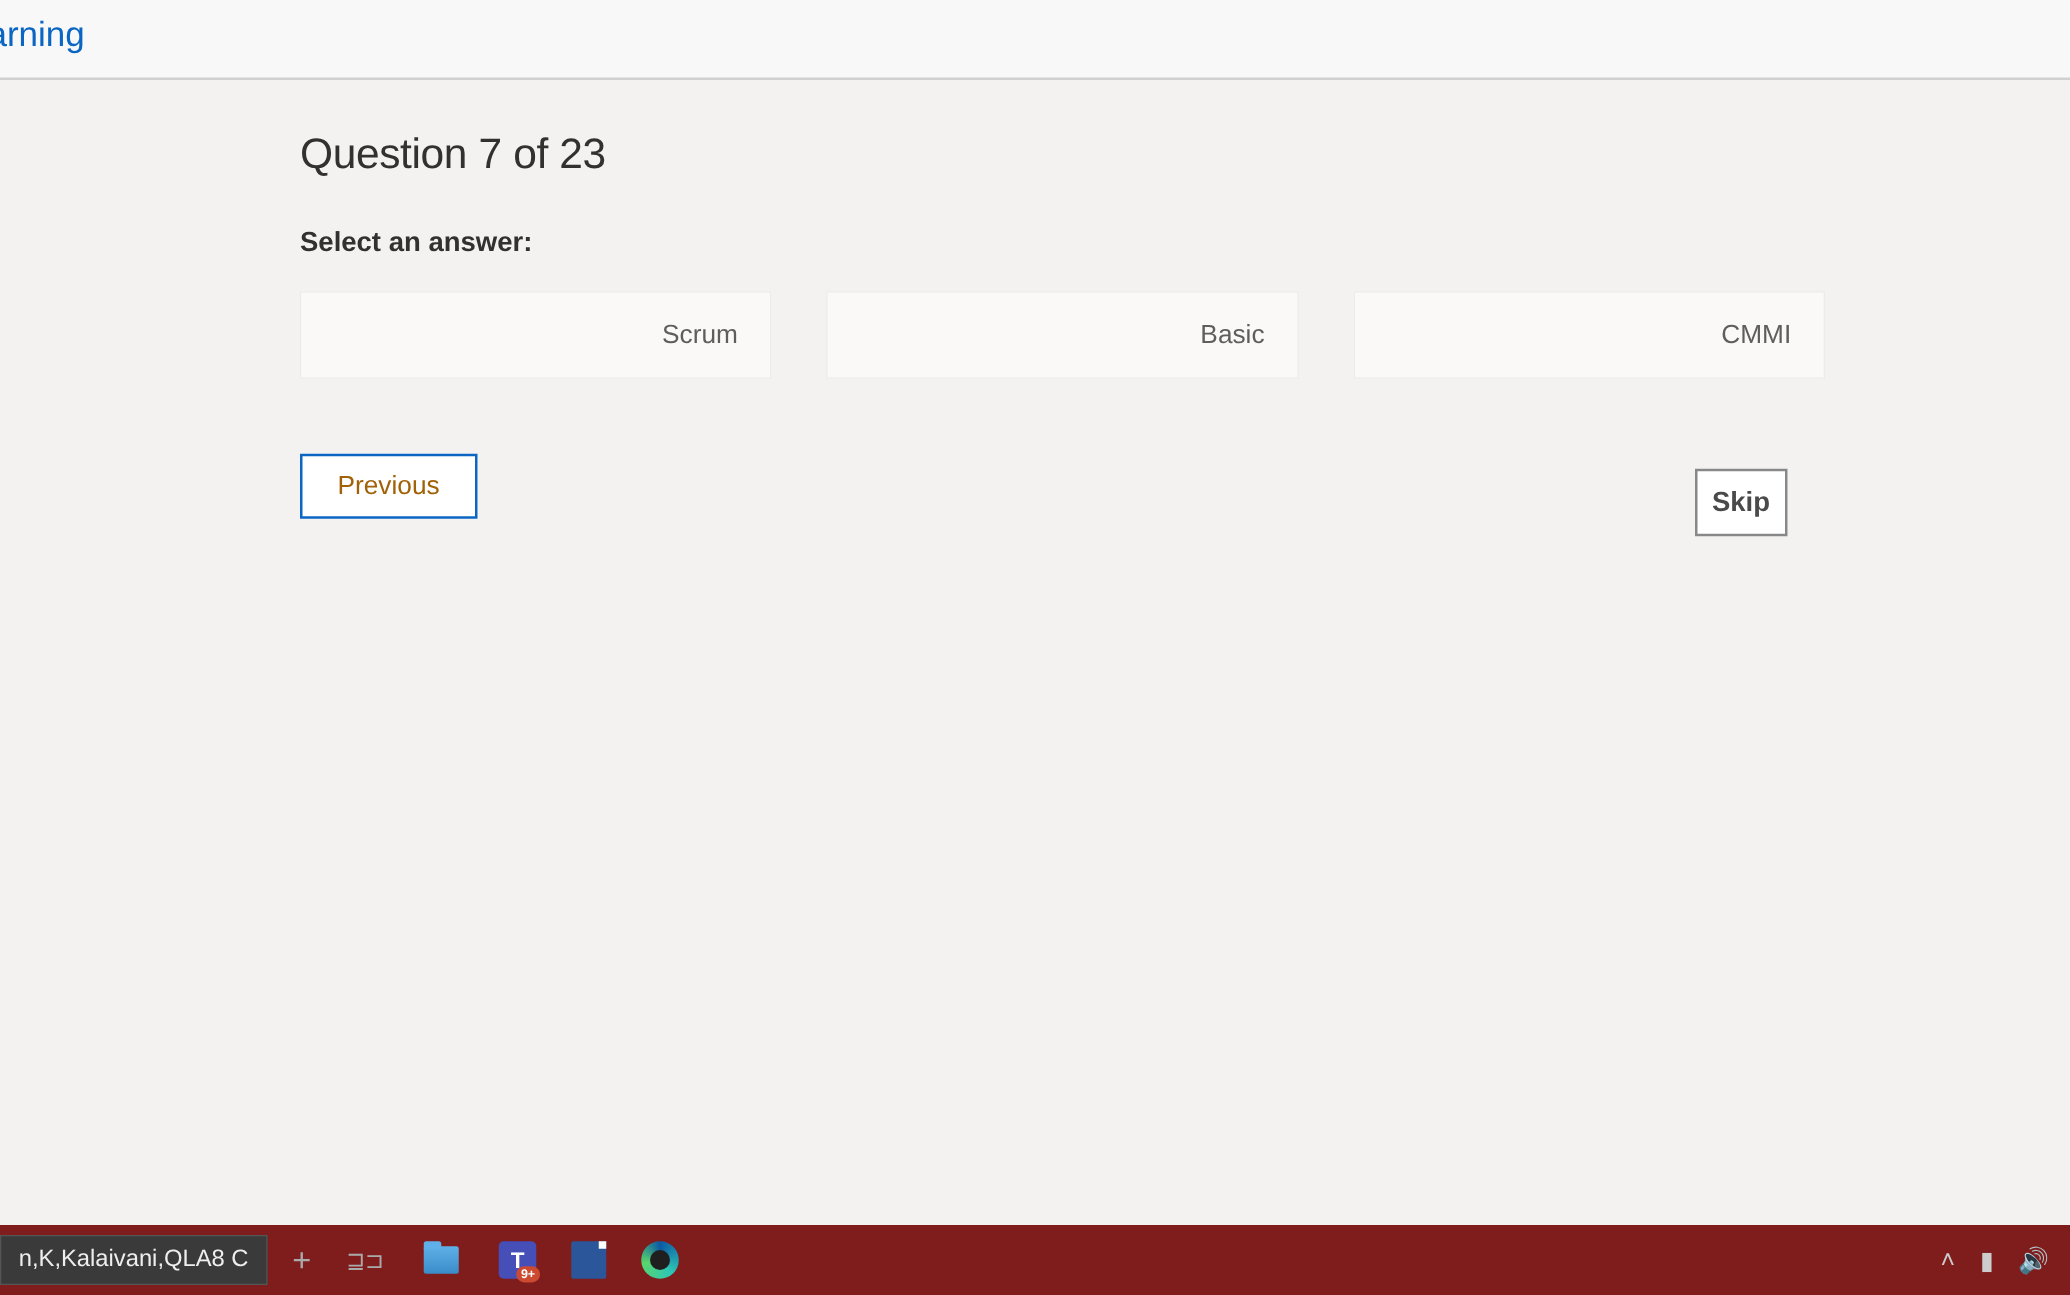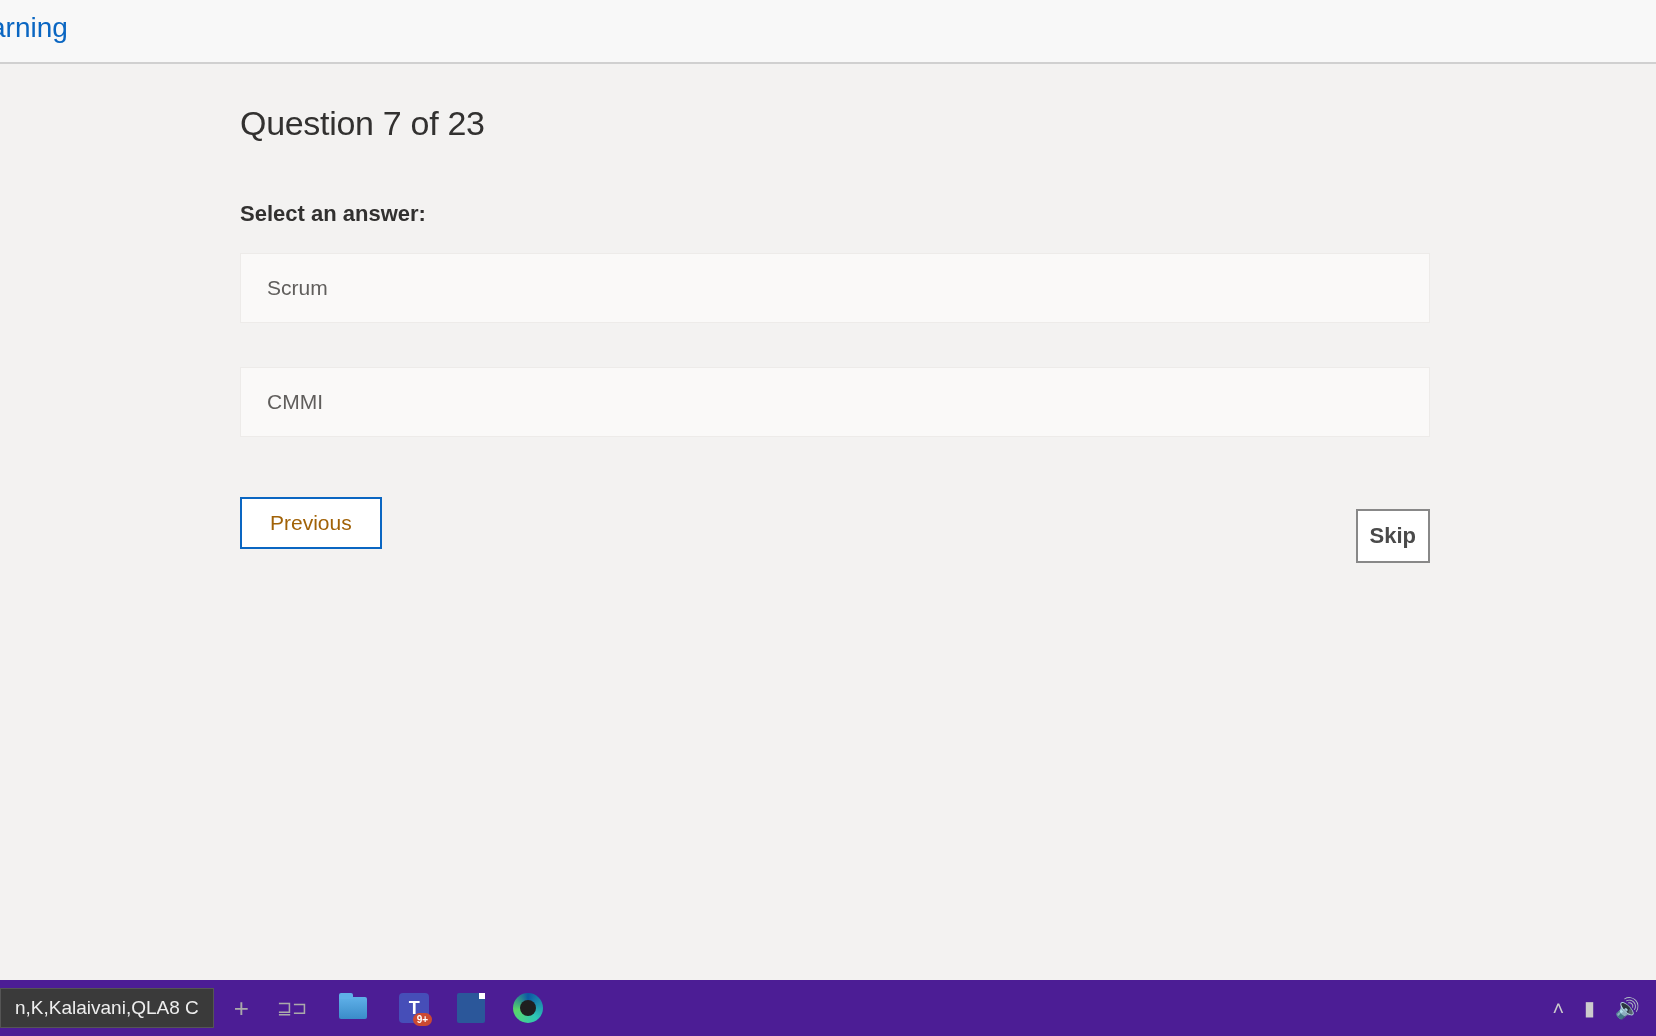--- a/index.html
+++ b/index.html
@@ -23,39 +23,39 @@
       margin-left: -10px;
     }
     .content-wrap {
       padding: 40px 0 0 240px;
       max-width: 1460px;
     }
     .question-title {
       font-size: 34px;
       font-weight: 400;
       color: #323130;
-      margin-bottom: 58px;
+      margin-bottom: 38px;
       letter-spacing: -0.3px;
     }
     .question-body {
       font-size: 23px;
       color: #323130;
       line-height: 1.4;
       max-width: 1020px;
       margin-bottom: 70px;
       font-weight: 400;
     }
     .select-label {
       font-size: 22px;
       color: #323130;
       margin-bottom: 26px;
       font-weight: 700;
       margin-top: 16px;
     }
-    .answers { display: flex; flex-direction: column; gap: 44px; margin-bottom: 60px; }
+    .answers { display: flex; flex-direction: row; gap: 44px; margin-bottom: 60px; text-align: right; }
     .answer-option {
       background: #faf9f8;
       padding: 22px 26px;
       font-size: 21px;
       color: #605e5c;
       border: 1px solid #edebe9;
       cursor: pointer;
       width: 1190px;
     }
     .footer-buttons {
@@ -79,21 +79,21 @@
       font-size: 22px;
       color: #4a4a4a;
       border-color: #888;
       font-weight: 600;
       margin-top: 12px;
     }
     .taskbar {
       position: absolute;
       bottom: 0; left: 0; right: 0;
       height: 56px;
-      background: #4c1d95;
+      background: #7f1d1d;
       display: flex;
       align-items: center;
       justify-content: space-between;
       color: #fff;
       font-size: 18px;
       padding: 0 8px 0 0;
     }
     .taskbar-left { display: flex; align-items: center; gap: 0; }
     .task-item {
       height: 48px;
@@ -130,20 +130,21 @@
 <div class="header">
   <div class="brand">arning</div>
 </div>
 
 <div class="content-wrap">
   <h1 class="question-title">Question 7 of 23</h1>
   <div class="select-label">Select an answer:</div>
 
   <div class="answers">
     <div class="answer-option">Scrum</div>
+    <div class="answer-option">Basic</div>
     <div class="answer-option">CMMI</div>
   </div>
 
   <div class="footer-buttons">
     <button class="btn">Previous</button>
     <button class="btn btn-skip">Skip</button>
   </div>
 </div>
 
 <div class="taskbar">

